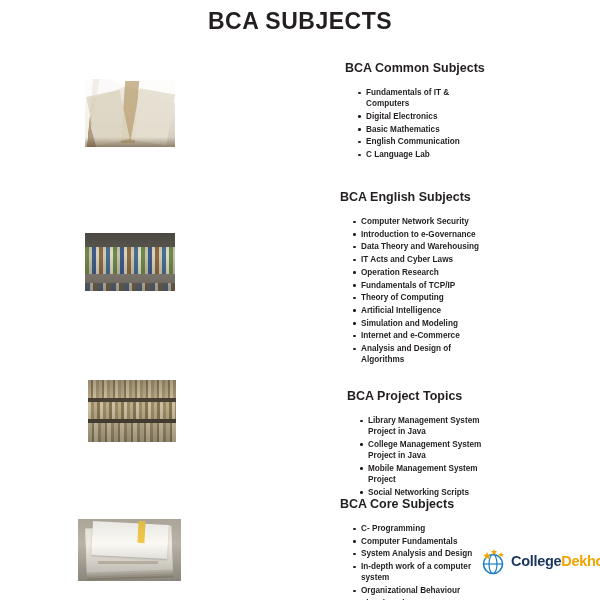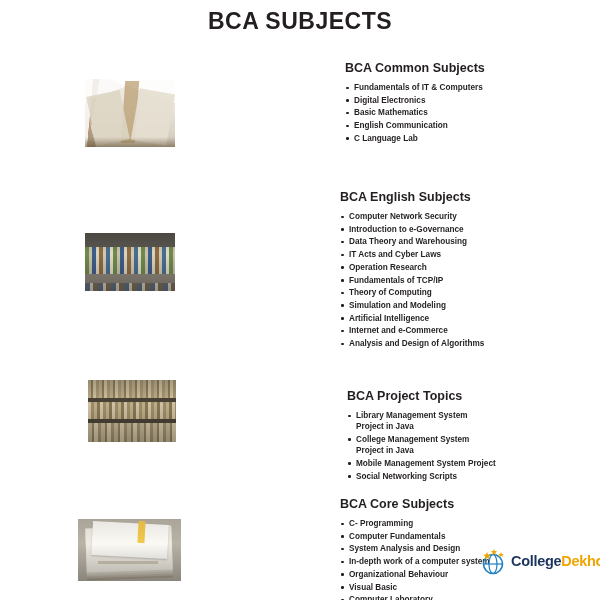--- a/index.html
+++ b/index.html
@@ -31,21 +31,21 @@
     position: absolute;
   }
   .sec-title {
     font-size: 12.5px;
     font-weight: bold;
     color: #231f20;
     margin: 0 0 7px 0;
   }
   ul.items {
     list-style: none;
-    margin: 0;
+    margin: 12px;
     padding: 0;
   }
   ul.items li {
     position: relative;
     font-size: 8.2px;
     font-weight: bold;
     line-height: 11.2px;
     padding-left: 9px;
     margin-bottom: 1.5px;
     color: #231f20;
@@ -155,22 +155,22 @@
   <div class="section" style="left:340px; top:155px; width:155px;">
     <div class="sec-title">BCA English Subjects</div>
     <ul class="items">
       <li>Computer Network Security</li>
       <li>Introduction to e-Governance</li>
       <li>Data Theory and Warehousing</li>
       <li>IT Acts and Cyber Laws</li>
       <li>Operation Research</li>
       <li>Fundamentals of TCP/IP</li>
       <li>Theory of Computing</li>
+      <li>Artificial Intelligence</li>
       <li>Simulation and Modeling</li>
-      <li>Artificial Intelligence</li>
       <li>Internet and e-Commerce</li>
       <li>Analysis and Design of Algorithms</li>
     </ul>
   </div>
 
   <div class="photo photo3" style="left:88px; top:345px; width:88px; height:62px;">
     <div style="position:absolute;left:0;top:0;width:100%;height:18px;
       background:repeating-linear-gradient(90deg, #cbb994 0 3px, #9b8761 3px 5px, #ded0ae 5px 8px, #b5a37c 8px 11px);"></div>
     <div style="position:absolute;left:0;top:18px;width:100%;height:4px;background:#4e463a;"></div>
     <div style="position:absolute;left:0;top:22px;width:100%;height:17px;

